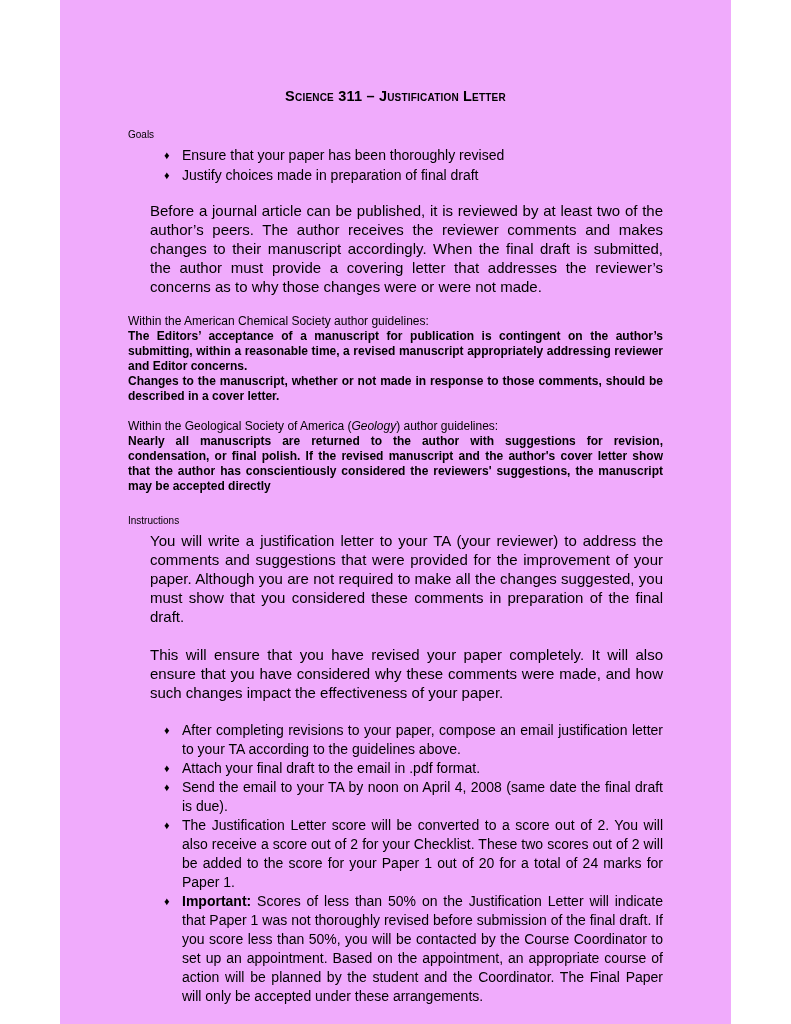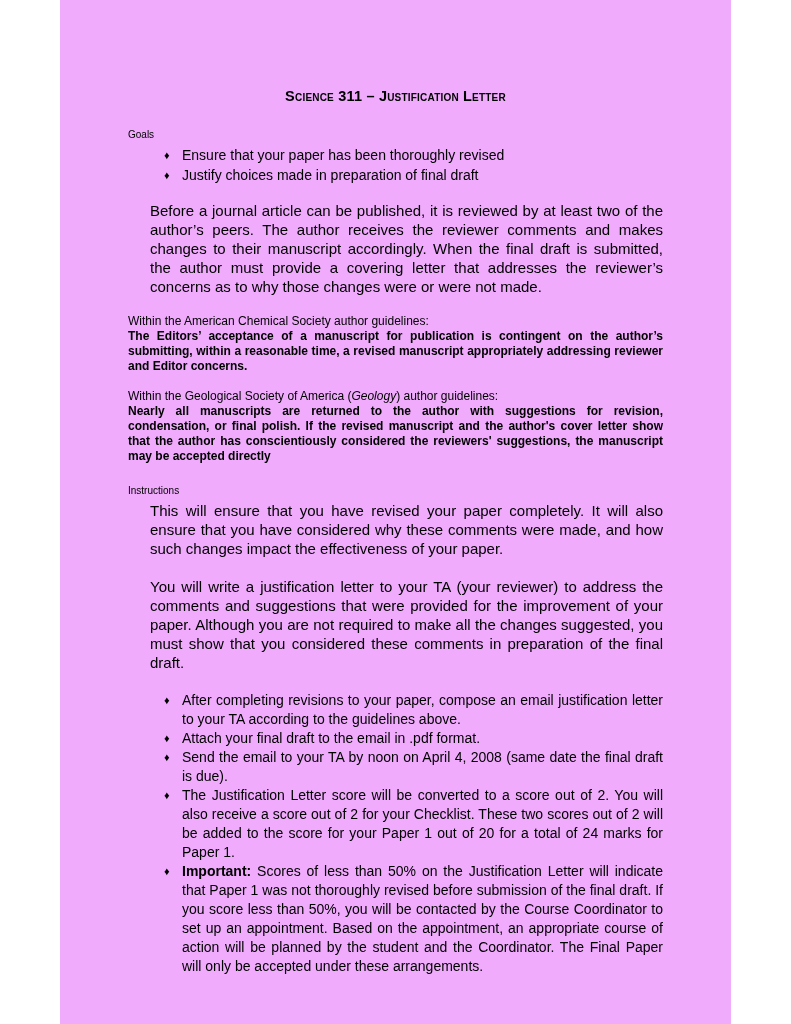--- a/index.html
+++ b/index.html
@@ -53,31 +53,32 @@
       <span class="bullet-marker">♦</span>
       <span class="bullet-text">Justify choices made in preparation of final draft</span>
     </div>
   </div>
 
   <p class="body-text mb-intro">Before a journal article can be published, it is reviewed by at least two of the author’s peers. The author receives the reviewer comments and makes changes to their manuscript accordingly.  When the final draft is submitted, the author must provide a covering letter that addresses the reviewer’s concerns as to why those changes were or were not made.</p>
 
   <div class="mb-acs">
     <div class="small-text">Within the American Chemical Society author guidelines:</div>
     <div class="small-text small-just">The Editors’ acceptance of a manuscript for publication is contingent on the author’s submitting, within a reasonable time, a revised manuscript appropriately addressing reviewer and Editor concerns.</div>
+    <div class="small-text small-just">Changes to the manuscript, whether or not made in response to those comments, should be described in a cover letter.</div>
   </div>
 
   <div class="mb-gsa">
     <div class="small-text"><span>Within the Geological Society of America (</span><span class="italic">Geology</span><span>) author guidelines:</span></div>
     <div class="small-text small-just">Nearly all manuscripts are returned to the author with suggestions for revision, condensation, or final polish. If the revised manuscript and the author's cover letter show that the author has conscientiously considered the reviewers' suggestions, the manuscript may be accepted directly</div>
   </div>
 
   <div>
     <div class="heading">Instructions</div>
+    <p class="body-text mb-para">You will write a justification letter to your TA (your reviewer) to address the comments and suggestions that were provided for the improvement of your paper.  Although you are not required to make all the changes suggested, you must show that you considered these comments in preparation of the final draft.</p>
     <p class="body-text mb-para">This will ensure that you have revised your paper completely.  It will also ensure that you have considered why these comments were made, and how such changes impact the effectiveness of your paper.</p>
-    <p class="body-text mb-para">You will write a justification letter to your TA (your reviewer) to address the comments and suggestions that were provided for the improvement of your paper.  Although you are not required to make all the changes suggested, you must show that you considered these comments in preparation of the final draft.</p>
 
     <div>
       <div class="bullet-item">
         <span class="bullet-marker">♦</span>
         <span class="bullet-text">After completing revisions to your paper, compose an email justification letter to your TA according to the guidelines above.</span>
       </div>
       <div class="bullet-item">
         <span class="bullet-marker">♦</span>
         <span class="bullet-text">Attach your final draft to the email in .pdf format.</span>
       </div>

